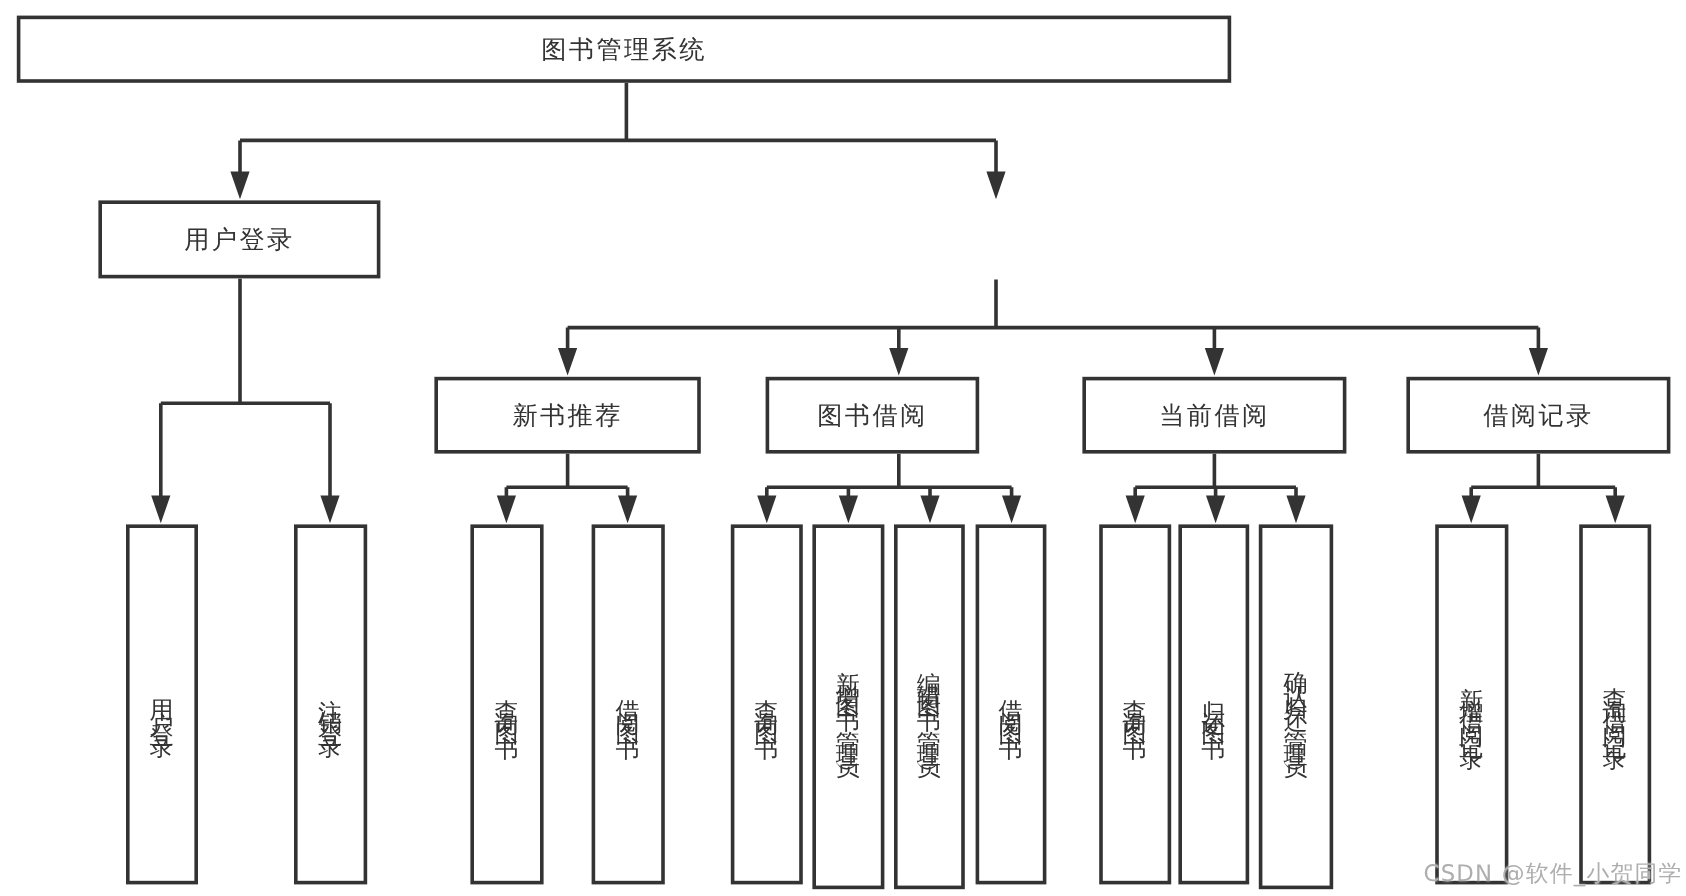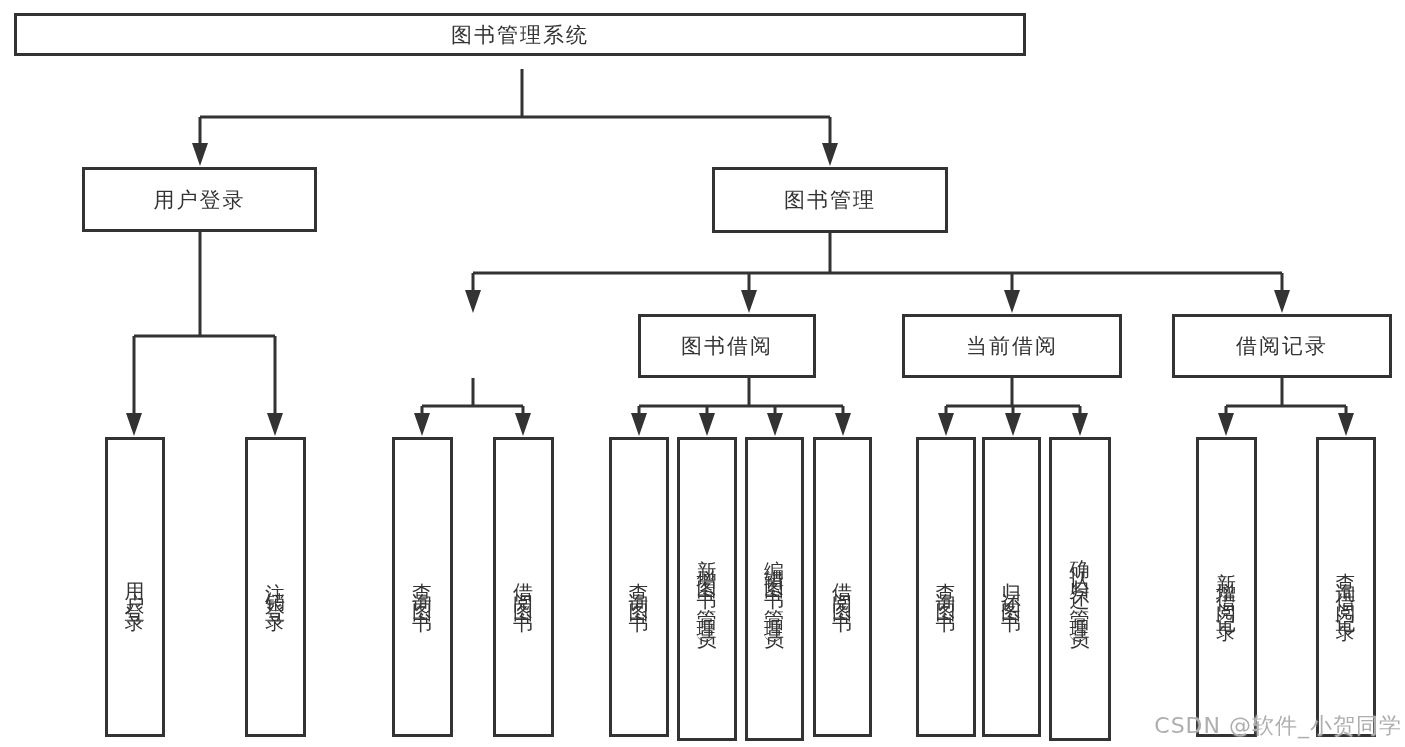--- a/index.html
+++ b/index.html
@@ -50,21 +50,21 @@
     text-orientation: mixed;
     font-size: 20px;
     letter-spacing: 10px;
     line-height: 1;
     white-space: nowrap;
   }
   .watermark {
     position: absolute;
     right: 3px;
     bottom: 6px;
-    font-size: 22px;
+    font-size: 19px;
     letter-spacing: 1px;
     color: #aeaeae;
     text-shadow: 0 0 2px #ffffff;
     z-index: 5;
     white-space: nowrap;
   }
 </style>
 </head>
 <body>
 
@@ -93,25 +93,25 @@
                            M1004 290 L1020 290 L1012 313 Z  M1274 290 L1290 290 L1282 313 Z
                            M126 413 L142 413 L134 436 Z  M267 413 L283 413 L275 436 Z
                            M414 413 L430 413 L422 436 Z  M515 413 L531 413 L523 436 Z
                            M631 413 L647 413 L639 436 Z  M699 413 L715 413 L707 436 Z
                            M767 413 L783 413 L775 436 Z  M835 413 L851 413 L843 436 Z
                            M938 413 L954 413 L946 436 Z  M1005 413 L1021 413 L1013 436 Z
                            M1072 413 L1088 413 L1080 436 Z
                            M1218 413 L1234 413 L1226 436 Z  M1338 413 L1354 413 L1346 436 Z"></path>
   </svg>
 
-  <div class="box hbox" style="left:14px; top:13px; width:1012px; height:43px">图书管理系统</div>
+  <div class="box hbox" style="left:14px; top:13px; width:1012px; height:56px">图书管理系统</div>
 
   <div class="box hbox" style="left:82px; top:167px; width:235px; height:65px">用户登录</div>
-  <div class="box hbox" style="left:712px; top:167px; width:236px; height:66px">图书管理</div>
 
+  <div class="box hbox" style="left:362px; top:314px; width:222px; height:64px">新书推荐</div>
   <div class="box hbox" style="left:638px; top:314px; width:178px; height:64px">图书借阅</div>
   <div class="box hbox" style="left:1172px; top:314px; width:220px; height:64px">借阅记录</div>
   <div class="box hbox" style="left:902px; top:314px; width:220px; height:64px">当前借阅</div>
 
   <div class="box vbox" style="left:105px; top:437px; width:60px; height:300px">用户登录</div>
   <div class="box vbox" style="left:245px; top:437px; width:61px; height:300px">注销登录</div>
 
   <div class="box vbox" style="left:392px; top:437px; width:61px; height:300px">查询图书</div>
   <div class="box vbox" style="left:493px; top:437px; width:61px; height:300px">借阅图书</div>
 

